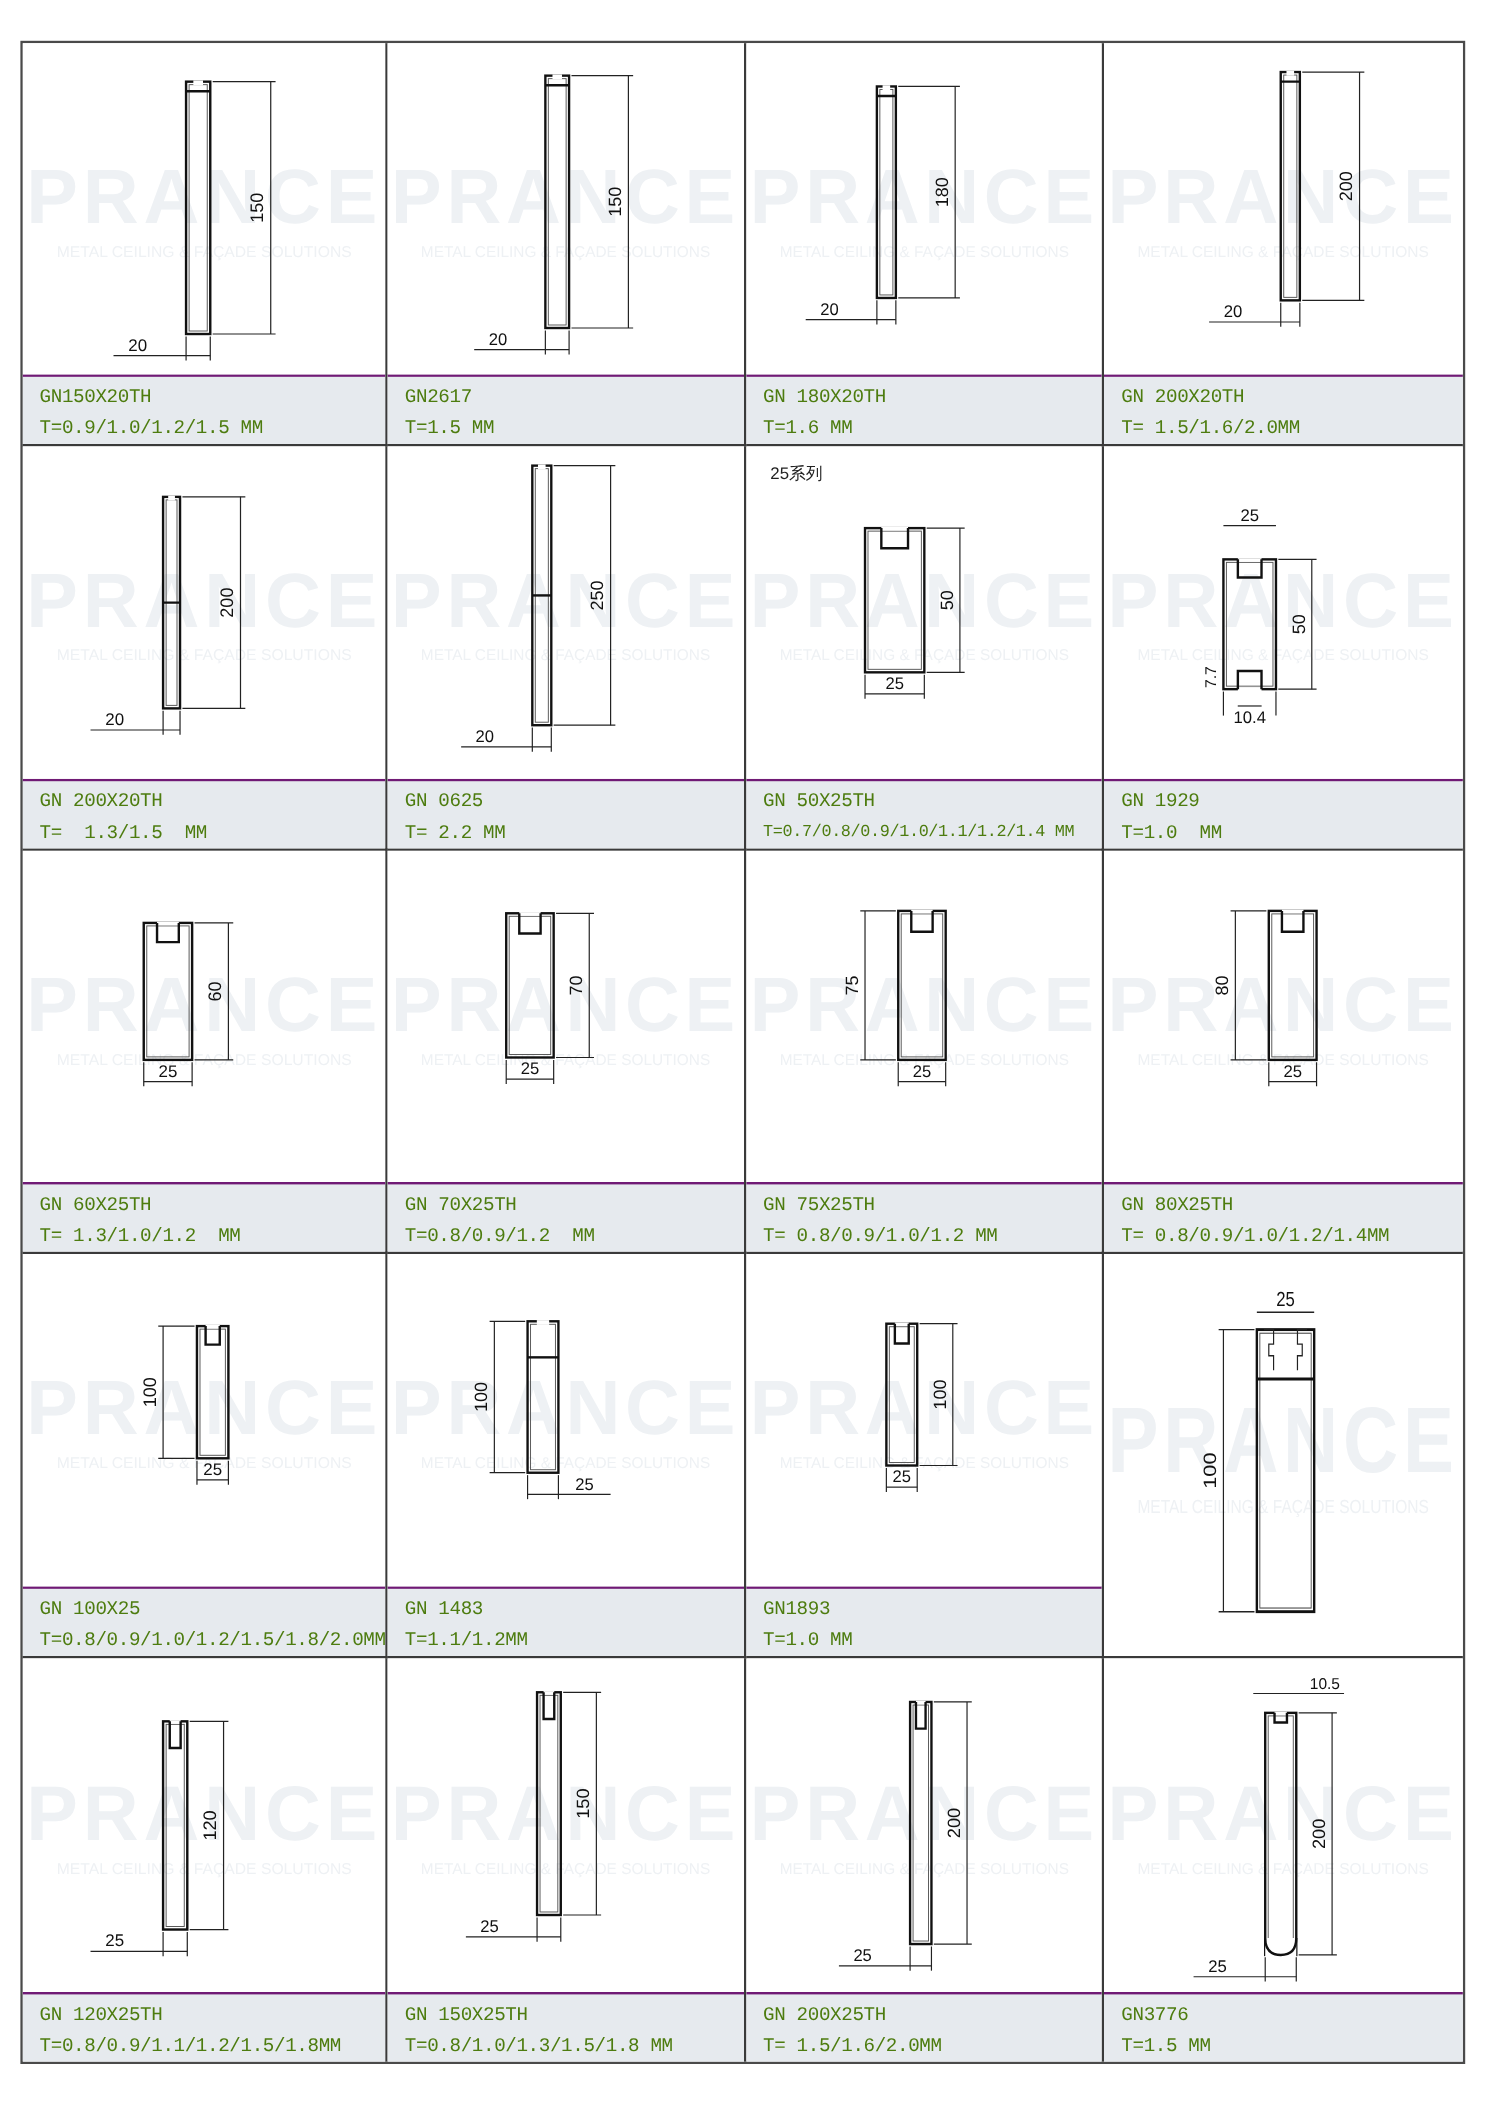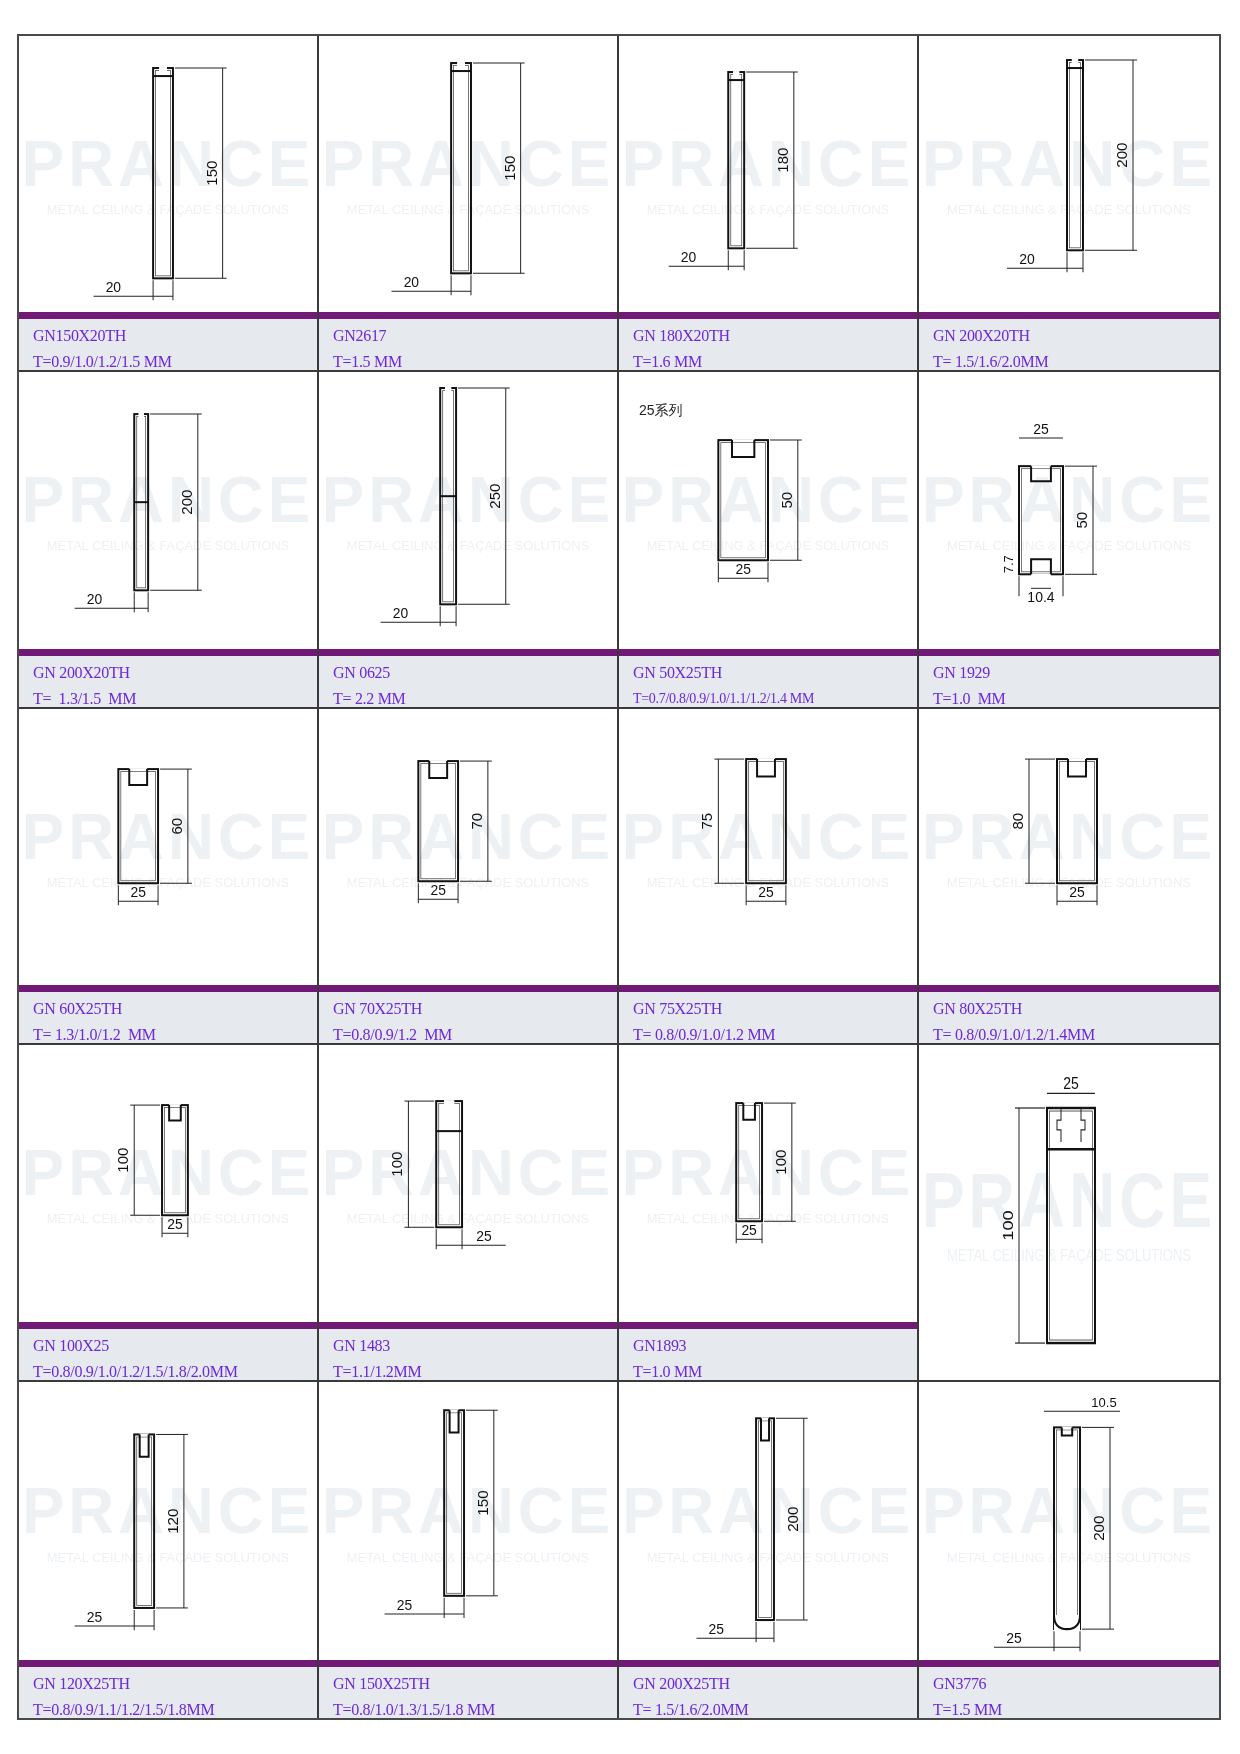--- a/index.html
+++ b/index.html
@@ -3,24 +3,24 @@
 <meta charset="utf-8">
 <style>
   html,body{margin:0;padding:0;background:#fff;}
   body{width:1240px;height:1754px;position:relative;font-family:"Liberation Sans",sans-serif;color:#111;overflow:hidden;}
   .sheet{position:absolute;left:17px;top:34px;width:1204px;height:1686px;border:2px solid #4a4a4a;box-sizing:border-box;display:grid;grid-template-columns:repeat(4,1fr);grid-template-rows:repeat(5,1fr);}
   .cell{position:relative;border-right:2px solid #3a3a3a;border-bottom:2px solid #3a3a3a;box-sizing:border-box;display:flex;flex-direction:column;}
   .cell:nth-child(4n){border-right:none;}
   .cell.lastrow{border-bottom:none;}
   .draw{position:relative;flex:1 1 auto;background:#fff;overflow:hidden;}
   .draw svg{position:absolute;left:0;top:0;width:100%;height:100%;}
-  .label{height:58px;background:#e6eaee;border-top:7px solid #701a75;box-sizing:border-box;padding:4px 0 0 14px;font-family:Liberation Serif, serif;font-size:16px;line-height:26px;color:#6d28d9;letter-spacing:-0.3px;white-space:nowrap;overflow:hidden;}
+  .label{height:58px;background:#e6eaee;border-top:2px solid #701a75;box-sizing:border-box;padding:4px 0 0 14px;font-family:Liberation Mono, monospace;font-size:16px;line-height:26px;color:#4d7c0f;letter-spacing:-0.3px;white-space:nowrap;overflow:hidden;}
   .label .thk{display:block;}
   .label .nm{display:block;}
-  .series{position:absolute;left:20px;top:30px;font-size:14px;color:#222;}
+  .series{position:absolute;left:20px;top:14px;font-size:14px;color:#222;}
 </style>
 </head>
 <body>
 
 <div class="sheet" id="sheet">
     <div class="cell">
       <div class="draw">
         <svg viewBox="0 0 300 276" preserveAspectRatio="none">
           <text x="150" y="150" text-anchor="middle" font-size="64" font-weight="bold" fill="#eef1f4" font-family="Liberation Sans, sans-serif" letter-spacing="4">PRANCE</text>
           <text x="150" y="178" text-anchor="middle" font-size="13" fill="#eef1f4" font-family="Liberation Sans, sans-serif">METAL CEILING &amp; FAÇADE SOLUTIONS</text>

